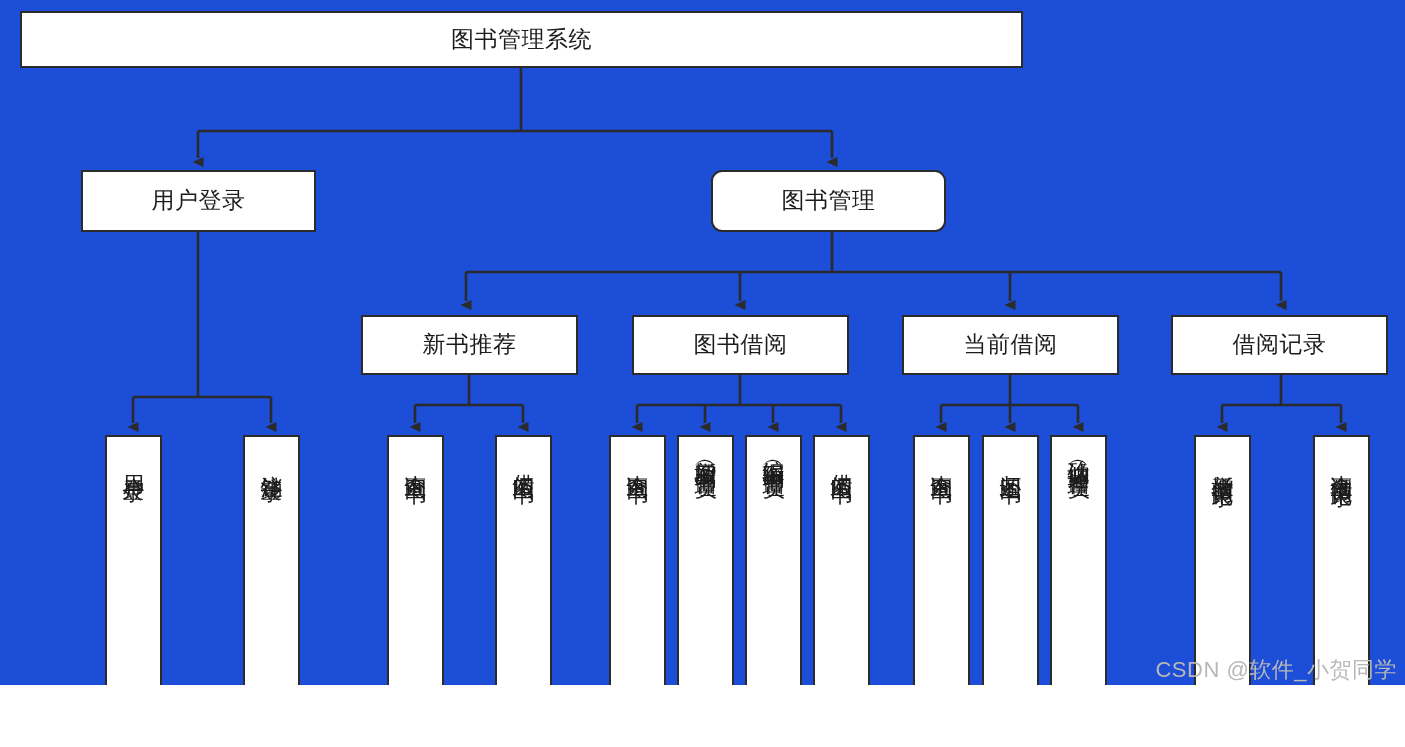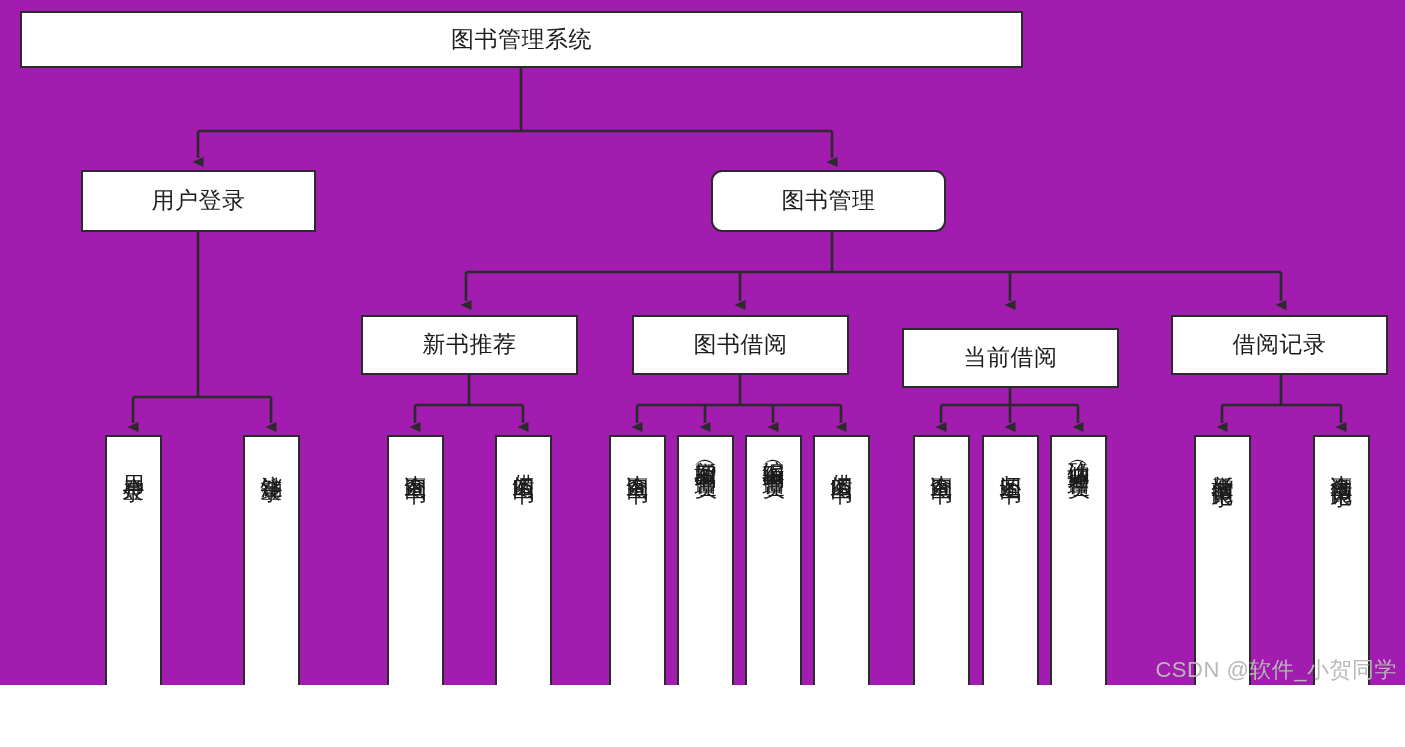--- a/index.html
+++ b/index.html
@@ -5,21 +5,21 @@
 <style>
   html,body{margin:0;padding:0;background:#ffffff;}
   body{
     font-family:"Liberation Sans","DejaVu Sans",sans-serif;
     -webkit-font-smoothing:antialiased;
   }
   #canvas{
     position:relative;
     width:1405px;
     height:685px;
-    background:#a21caf;
+    background:#1d4ed8;
     overflow:hidden;
   }
   
   #wires{
     position:absolute;
     left:0; top:0;
     width:1405px; height:747px;
     pointer-events:none;
     z-index:1;
   }
@@ -144,21 +144,21 @@
   <div class="node horiz" style="left:711px; top:170px; width:235px; height:62px;border-radius:11px;">
     <span class="node-label">图书管理</span>
   </div>
 
   <div class="node horiz" style="left:632px; top:315px; width:217px; height:60px;">
     <span class="node-label">图书借阅</span>
   </div>
   <div class="node horiz" style="left:361px; top:315px; width:217px; height:60px;">
     <span class="node-label">新书推荐</span>
   </div>
-  <div class="node horiz" style="left:902px; top:315px; width:217px; height:60px;margin-top:13px;">
+  <div class="node horiz" style="left:902px; top:315px; width:217px; height:60px;">
     <span class="node-label">当前借阅</span>
   </div>
   <div class="node horiz" style="left:1171px; top:315px; width:217px; height:60px;">
     <span class="node-label">借阅记录</span>
   </div>
 
   <div class="node leaf" style="left:105px; top:435px; width:57px; height:299px;">
     <span class="node-label">用户登录</span>
   </div>
   <div class="node leaf" style="left:243px; top:435px; width:57px; height:299px;">

